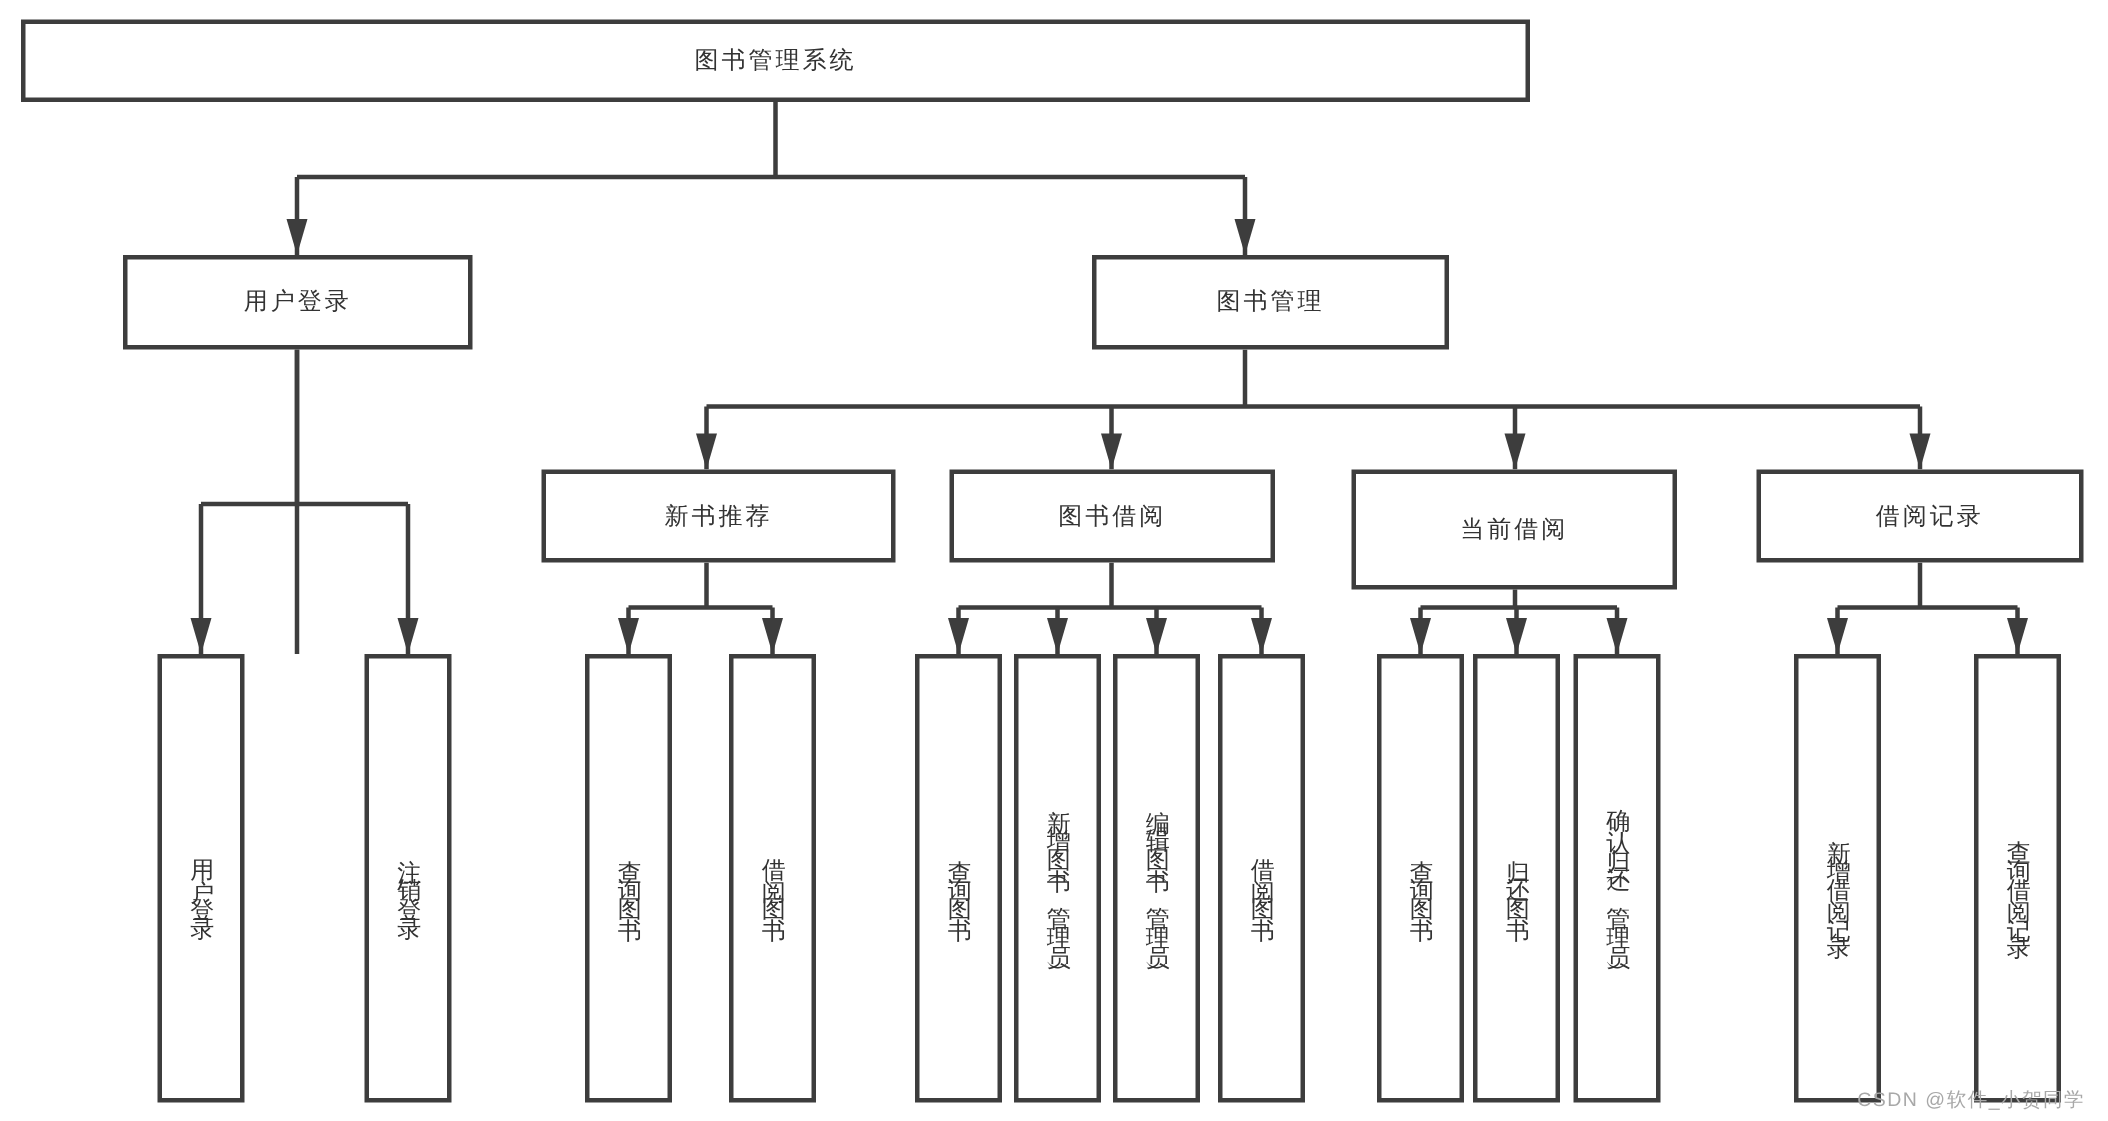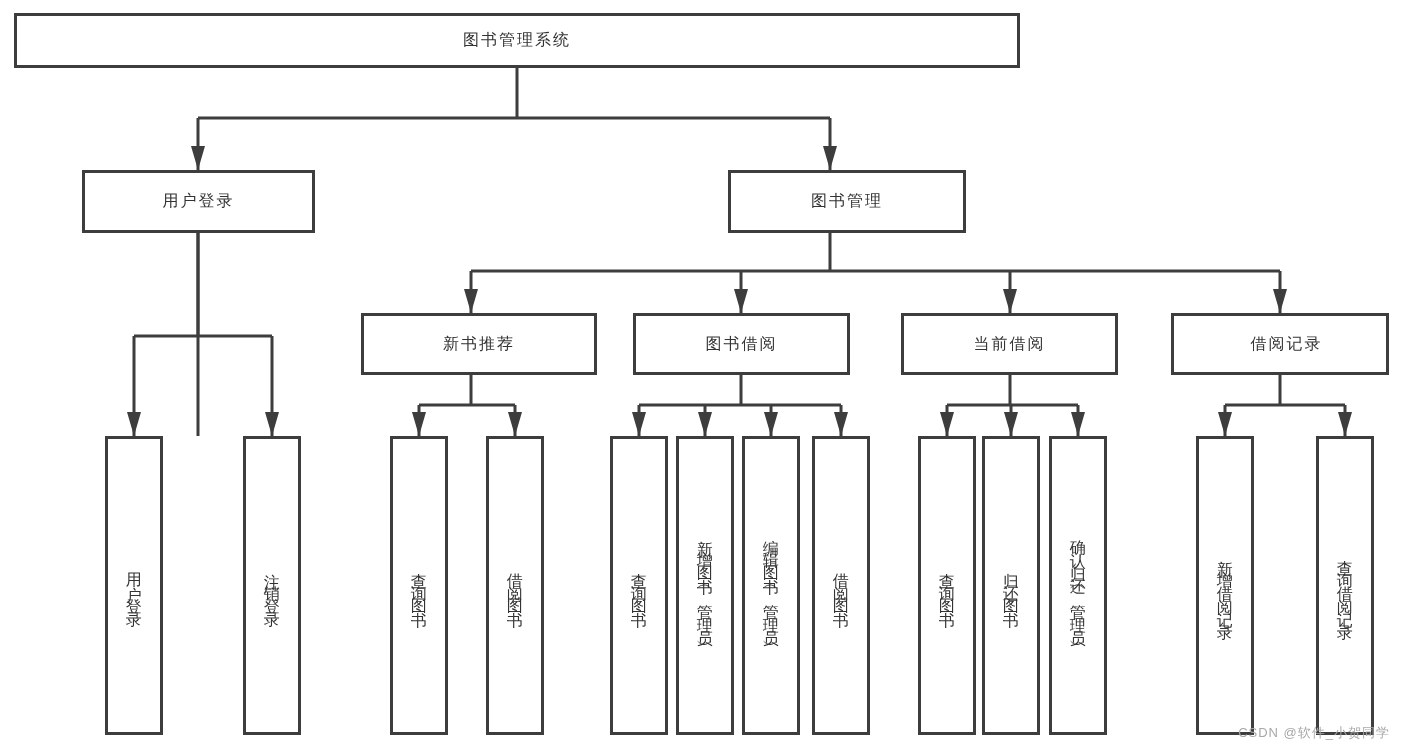--- a/index.html
+++ b/index.html
@@ -108,21 +108,21 @@
   <div class="box" style="left:711px; top:170px; width:238px; height:63px;margin-left:17px;">
     <span class="label">图书管理</span>
   </div>
 
   <div class="box" style="left:361px; top:313px; width:236px; height:62px;">
     <span class="label">新书推荐</span>
   </div>
   <div class="box" style="left:633px; top:313px; width:217px; height:62px;">
     <span class="label">图书借阅</span>
   </div>
-  <div class="box" style="left:901px; top:313px; width:217px; height:62px;">
+  <div class="box" style="left:901px; top:313px; width:217px; height:80px;">
     <span class="label">当前借阅</span>
   </div>
   <div class="box" style="left:1171px; top:313px; width:218px; height:62px;padding-left:13px;">
     <span class="label">借阅记录</span>
   </div>
 
   <div class="box v" style="left:105px; top:436px; width:58px; height:299px;">
     <span class="label">用户登录</span>
   </div>
   <div class="box v" style="left:243px; top:436px; width:58px; height:299px;">

